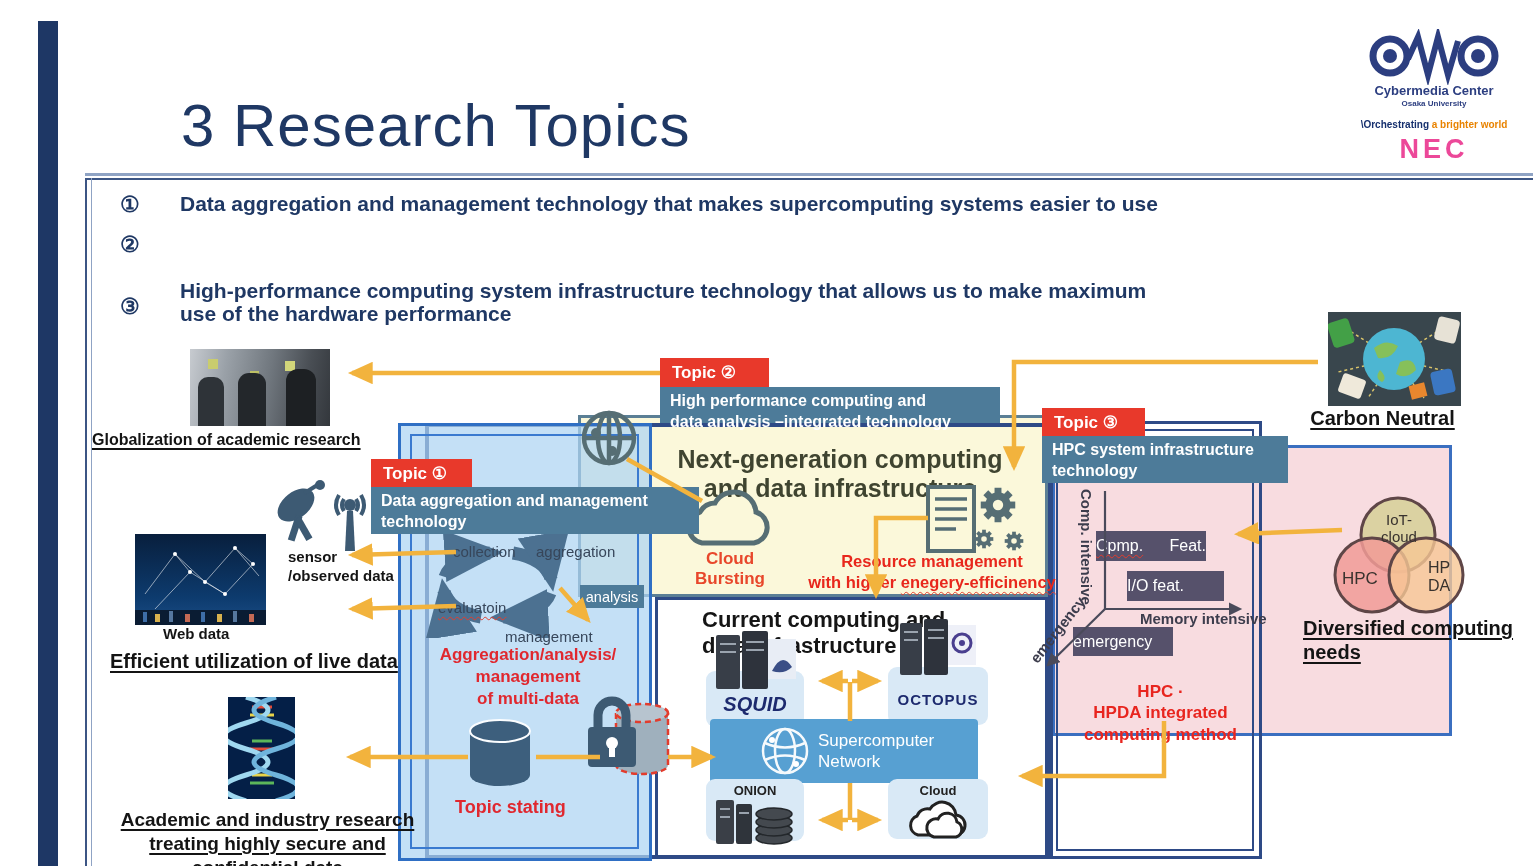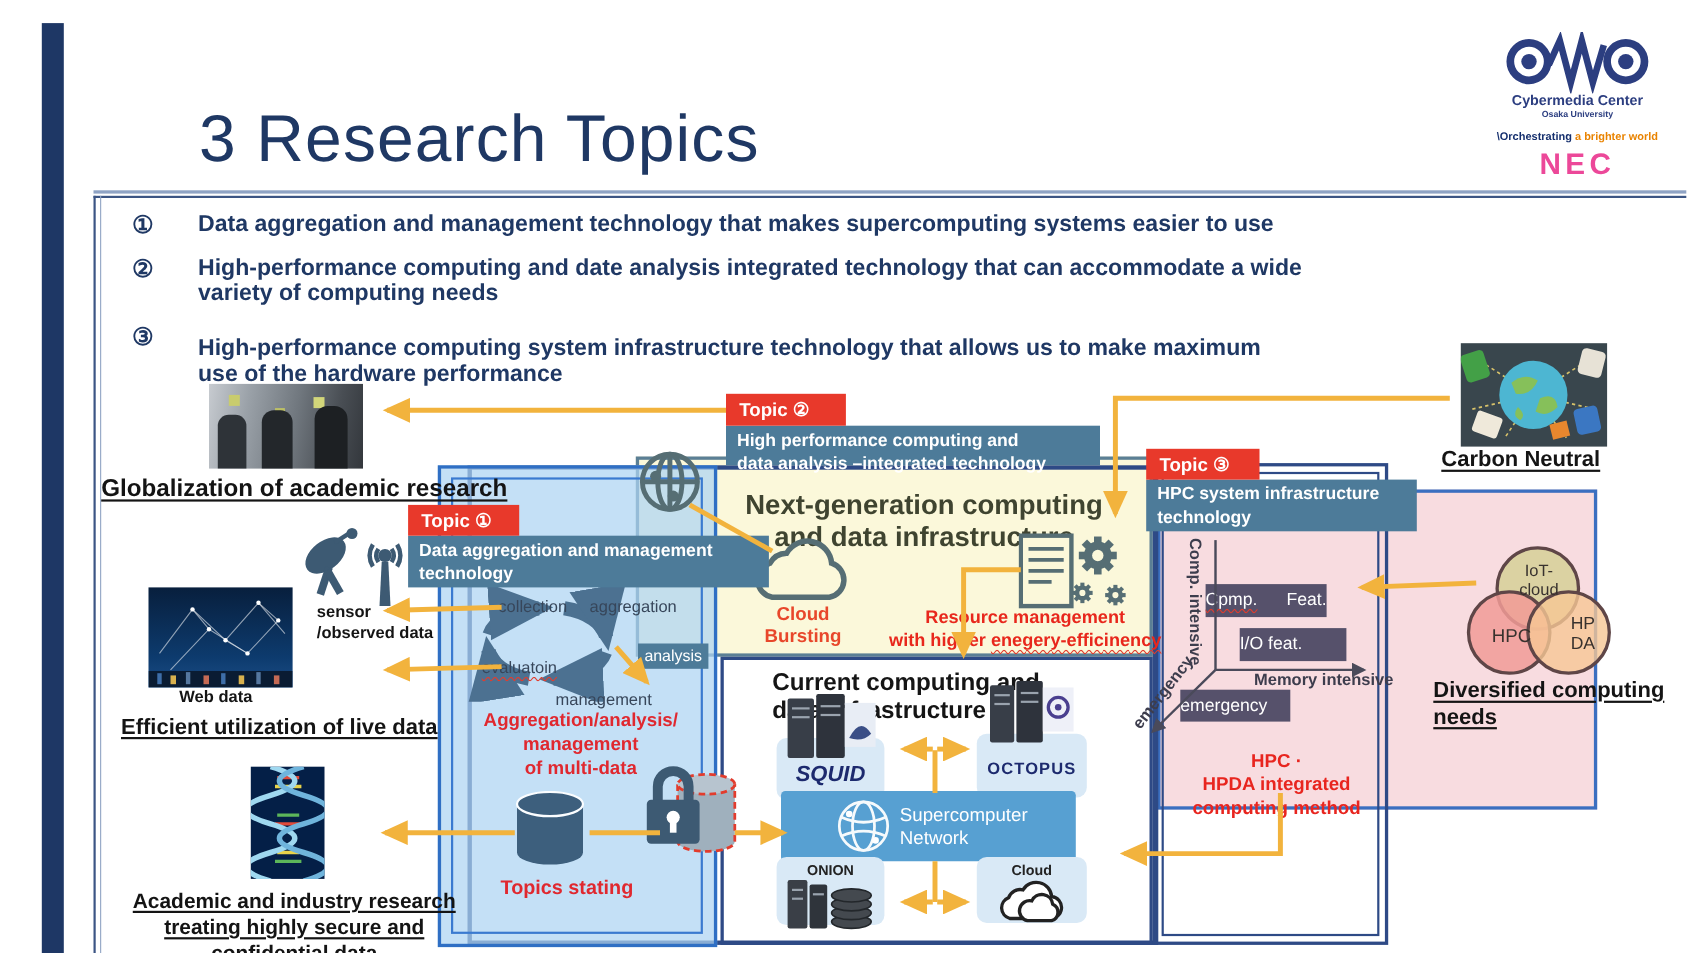--- a/index.html
+++ b/index.html
@@ -49,24 +49,22 @@
   <div class="abs" style="left:1360px;top:62px;width:148px;text-align:center;font-size:13px;font-weight:bold;color:#2c3e80;">Cybermedia Center</div>
   <div class="abs" style="left:1360px;top:78px;width:148px;text-align:center;font-size:8px;font-weight:bold;color:#2c3e80;">Osaka University</div>
   <div class="abs" style="left:1346px;top:98px;width:176px;text-align:center;font-size:10px;font-weight:bold;">
     <span style="color:#16306e;">\Orchestrating</span><span style="color:#e98300;"> a brighter world</span>
   </div>
   <div class="abs" style="left:1346px;top:113px;width:176px;text-align:center;font-size:27px;font-weight:800;letter-spacing:4px;color:#ec4899;">NEC</div>
 
   <div class="abs navy" style="left:120px;top:171px;font-size:22px;font-weight:bold;">①</div>
   <div class="abs navy prel" style="left:180px;top:171px;width:1330px;font-size:21px;font-weight:bold;line-height:1.1;">Data aggregation and management technology that makes supercomputing systems easier to use</div>
   <div class="abs navy" style="left:120px;top:211px;font-size:22px;font-weight:bold;">②</div>
-  <div class="abs navy prel" style="left:180px;top:211px;width:1330px;font-size:21px;font-weight:bold;line-height:1.1;">High-performance computing and date analysis integrated technology that can accommodate a wide
-variety of computing needs</div>
   <div class="abs navy" style="left:120px;top:273px;font-size:22px;font-weight:bold;">③</div>
-  <div class="abs navy prel" style="left:180px;top:284px;width:1330px;font-size:21px;font-weight:bold;line-height:1.1;">High-performance computing system infrastructure technology that allows us to make maximum
+  <div class="abs navy prel" style="left:180px;top:258px;width:1330px;font-size:21px;font-weight:bold;line-height:1.1;">High-performance computing system infrastructure technology that allows us to make maximum
 use of the hardware performance</div>
 
   <div class="abs" style="left:578px;top:394px;width:470px;height:182px;background:#fbf8da;border:3px solid #5b7f95;box-sizing:border-box;z-index:2;"></div>
   <div class="abs" style="left:425px;top:402px;width:628px;height:436px;border:4px solid #2e4a86;box-sizing:border-box;z-index:3;"></div>
   <div class="abs" style="left:655px;top:576px;width:393px;height:262px;border:3px solid #2e4a86;box-sizing:border-box;z-index:3;"></div>
   <div class="abs" style="left:1052px;top:424px;width:400px;height:291px;background:#f8dce0;border:3px solid #3b6fc0;box-sizing:border-box;z-index:2;"></div>
   <div class="abs" style="left:1048px;top:400px;width:214px;height:438px;border:3px solid #2e4a86;box-sizing:border-box;z-index:3;"></div>
   <div class="abs" style="left:1056px;top:408px;width:198px;height:422px;border:2px solid #2e4a86;box-sizing:border-box;z-index:3;"></div>
   <div class="abs" style="left:398px;top:402px;width:254px;height:438px;background:rgba(173,212,242,0.72);border:3px solid #2f6fc4;box-sizing:border-box;z-index:4;"></div>
   <div class="abs" style="left:410px;top:413px;width:229px;height:415px;border:2px solid #3a7ad0;box-sizing:border-box;z-index:4;"></div>
@@ -82,21 +80,21 @@
 technology</div>
 
   <div class="abs" style="left:190px;top:328px;width:140px;height:77px;background:linear-gradient(100deg,#c7cbd0 0%,#9aa1a8 25%,#70777e 55%,#494e54 80%,#33373c 100%);z-index:10;">
     <div class="abs" style="left:18px;top:10px;width:10px;height:10px;background:#c9cc6e;"></div>
     <div class="abs" style="left:60px;top:22px;width:9px;height:9px;background:#bdc065;"></div>
     <div class="abs" style="left:95px;top:12px;width:10px;height:10px;background:#d2d67a;"></div>
     <div class="abs" style="left:8px;top:28px;width:26px;height:49px;background:#2e3338;border-radius:10px 10px 0 0;"></div>
     <div class="abs" style="left:48px;top:24px;width:28px;height:53px;background:#23272b;border-radius:11px 11px 0 0;"></div>
     <div class="abs" style="left:96px;top:20px;width:30px;height:57px;background:#1d2023;border-radius:12px 12px 0 0;"></div>
   </div>
-  <div class="abs bl-label ul" style="left:92px;top:410px;font-size:22px;z-index:10;">Globalization of academic research</div>
+  <div class="abs bl-label ul" style="left:92px;top:410px;font-size:16px;z-index:10;">Globalization of academic research</div>
 
   <div class="abs" style="left:270px;top:456px;z-index:10;">
     <svg width="64" height="74" viewBox="0 0 64 74">
       <g fill="#3d5a73">
         <ellipse cx="26" cy="28" rx="21" ry="13" transform="rotate(-38 26 28)"></ellipse>
         <rect x="22" y="38" width="7" height="26" transform="rotate(18 25 50)"></rect>
         <rect x="30" y="40" width="7" height="24" transform="rotate(-30 33 52)"></rect>
         <circle cx="50" cy="8" r="5"></circle>
         <rect x="33" y="10" width="16" height="4" transform="rotate(-32 41 12)"></rect>
       </g>
@@ -199,21 +197,21 @@
   <div class="abs" style="left:586px;top:672px;z-index:11;">
     <svg width="88" height="94" viewBox="0 0 88 94">
       <path d="M30 20 L30 72 A26 9 0 0 0 82 72 L82 20" fill="#9fb0bd" stroke="#e23c2d" stroke-width="2.5" stroke-dasharray="6 4"></path>
       <ellipse cx="56" cy="20" rx="26" ry="9" fill="#b7c4cf" stroke="#e23c2d" stroke-width="2.5" stroke-dasharray="6 4"></ellipse>
       <path d="M12 36 L12 22 A14 14 0 0 1 40 22 L40 36" fill="none" stroke="#3d5a73" stroke-width="9"></path>
       <rect x="2" y="34" width="48" height="40" rx="4" fill="#3d5a73"></rect>
       <circle cx="26" cy="50" r="6" fill="#fff"></circle>
         <rect x="23" y="52" width="6" height="12" fill="#fff"></rect>
     </svg>
   </div>
-  <div class="abs redtxt" style="left:455px;top:776px;font-size:18px;z-index:12;">Topics stating</div>
+  <div class="abs redtxt" style="left:455px;top:776px;font-size:18px;z-index:12;">Topic stating</div>
 
   <div class="abs" style="left:578px;top:388px;z-index:12;">
     <svg width="64" height="60" viewBox="0 0 64 60">
       <g stroke="#566e74" stroke-width="4.5" fill="none">
         <circle cx="31" cy="29" r="25"></circle>
         <ellipse cx="31" cy="29" rx="11" ry="25"></ellipse>
         <line x1="6" y1="29" x2="56" y2="29"></line>
           <line x1="31" y1="4" x2="31" y2="54"></line>
       </g>
       <circle cx="18" cy="24" r="5" fill="#566e74"></circle>
@@ -384,21 +382,21 @@
   <div class="abs" style="left:1330px;top:472px;z-index:10;">
     <svg width="140" height="122" viewBox="0 0 140 122">
       <g stroke="#5f4647" stroke-width="3">
         <circle cx="68" cy="42" r="37" fill="#d8d09c" fill-opacity="0.92"></circle>
         <circle cx="42" cy="82" r="37" fill="#f19b96" fill-opacity="0.85"></circle>
         <circle cx="96" cy="82" r="37" fill="#f6c795" fill-opacity="0.8"></circle>
       </g>
     </svg>
     <div class="abs prel" style="left:42px;top:18px;width:54px;text-align:center;font-size:15px;color:#38322e;line-height:1.15;">IoT-
 cloud</div>
-    <div class="abs" style="left:12px;top:76px;width:50px;text-align:right;font-size:17px;color:#38322e;">HPC</div>
+    <div class="abs" style="left:12px;top:76px;width:50px;text-align:left;font-size:17px;color:#38322e;">HPC</div>
     <div class="abs prel" style="left:86px;top:66px;width:46px;text-align:center;font-size:16px;color:#38322e;line-height:1.15;">HP
 DA</div>
   </div>
   <div class="abs bl-label ul prel" style="left:1303px;top:596px;width:235px;font-size:20px;line-height:1.18;z-index:10;">Diversified computing
 needs</div>
 
   <svg class="abs" style="left:0;top:0;z-index:40;pointer-events:none;" width="1536" height="866" viewBox="0 0 1536 866">
     <defs>
       <marker id="mo" markerWidth="6" markerHeight="5" refX="4.6" refY="2.5" orient="auto">
         <path d="M0,0 L5.5,2.5 L0,5 Z" fill="#f2b33d"></path>

